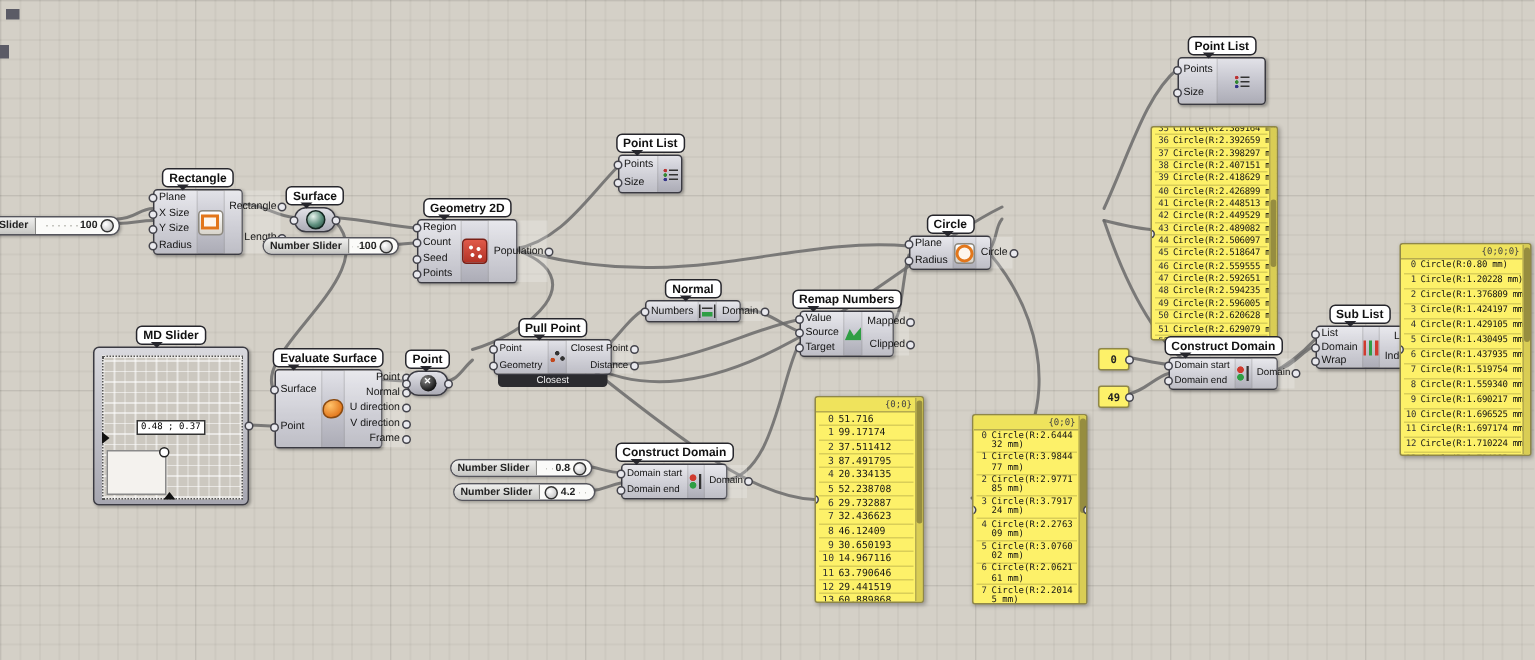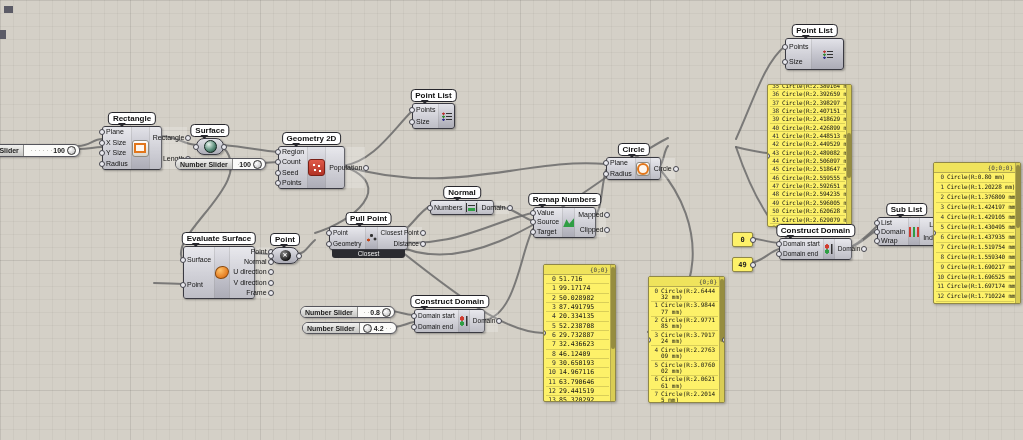--- a/index.html
+++ b/index.html
@@ -279,20 +279,32 @@
       </div>
     <div class="col out">
 
     <div class="param">
           <span>Population</span>
           <i class="grip gr"></i>
         </div>
       </div>
   </div>
 
+  <div class="mdslider" style="left:62px;top:231px;width:92px;height:94px">
+    <div class="tag">MD Slider</div>
+    <div class="md-area">
+      <div class="md-rect">
+        <i class="md-handle"></i>
+      </div>
+      <div class="md-tip">0.48 ; 0.37</div>
+      <i class="md-mk-l"></i>
+      <i class="md-mk-b"></i>
+    </div>
+    <i class="grip gr"></i>
+  </div>
 
   <div class="node" style="left:183px;top:246px;width:70px;height:51px">
     <div class="tag">Evaluate Surface</div>
     <div class="col in">
 
     <div class="param">
           <i class="grip gl"></i>
           <span>Surface</span>
         </div>
         <div class="param">
@@ -748,21 +760,21 @@
     <div class="p-row">
           <span class="p-i">0</span>
           <span class="p-v">51.716</span>
         </div>
         <div class="p-row">
           <span class="p-i">1</span>
           <span class="p-v">99.17174</span>
         </div>
         <div class="p-row">
           <span class="p-i">2</span>
-          <span class="p-v">50.028982</span>
+          <span class="p-v">37.511412</span>
         </div>
         <div class="p-row">
           <span class="p-i">3</span>
           <span class="p-v">87.491795</span>
         </div>
         <div class="p-row">
           <span class="p-i">4</span>
           <span class="p-v">20.334135</span>
         </div>
         <div class="p-row">
@@ -792,21 +804,21 @@
         <div class="p-row">
           <span class="p-i">11</span>
           <span class="p-v">63.790646</span>
         </div>
         <div class="p-row">
           <span class="p-i">12</span>
           <span class="p-v">29.441519</span>
         </div>
         <div class="p-row">
           <span class="p-i">13</span>
-          <span class="p-v">85.320292</span>
+          <span class="p-v">60.889868</span>
         </div>
       </div>
     <div class="p-scroll">
         <i class="p-thumb" style="top:2px;height:60%"></i>
       </div>
   </div>
 
   <div class="panel circles" style="left:648px;top:276px;width:75px;height:125px">
     <i class="grip gl"></i>
     <i class="grip gr"></i>

